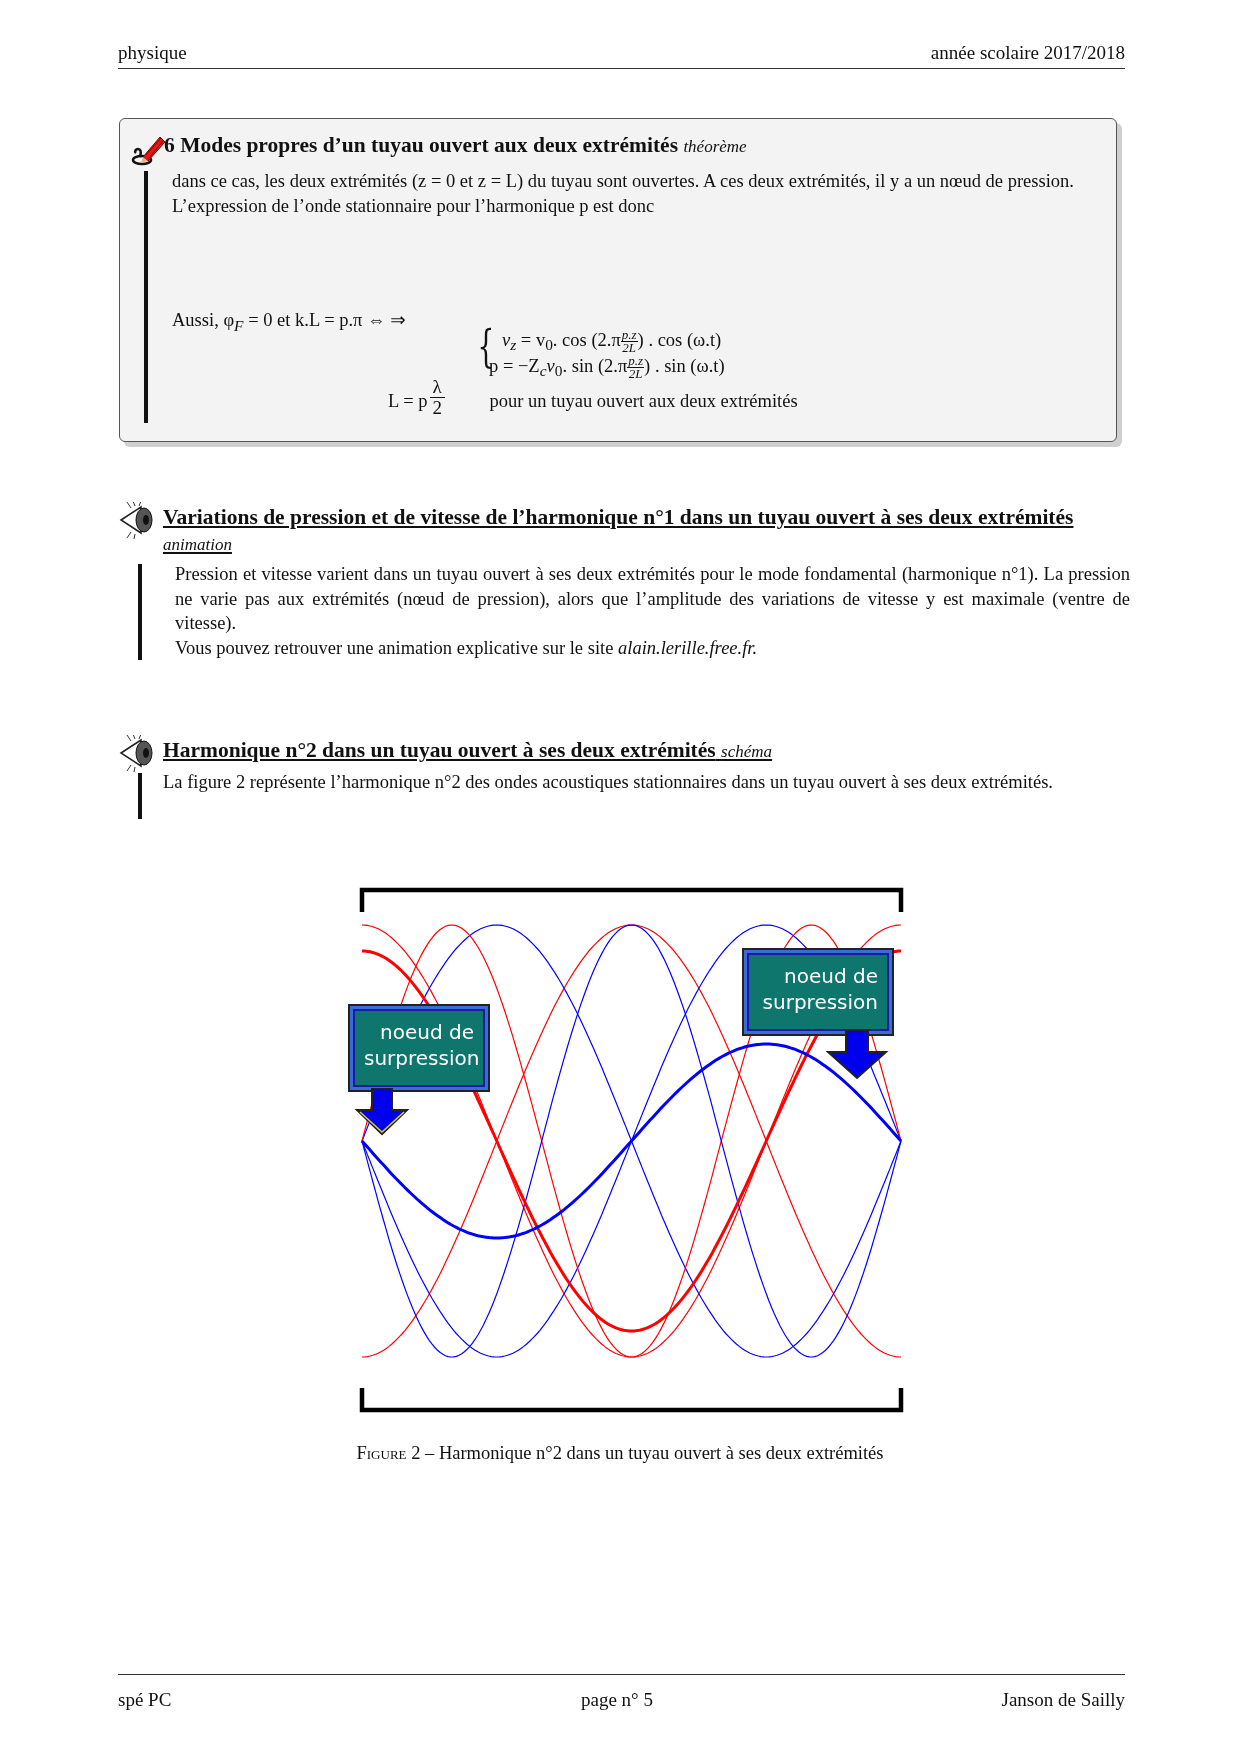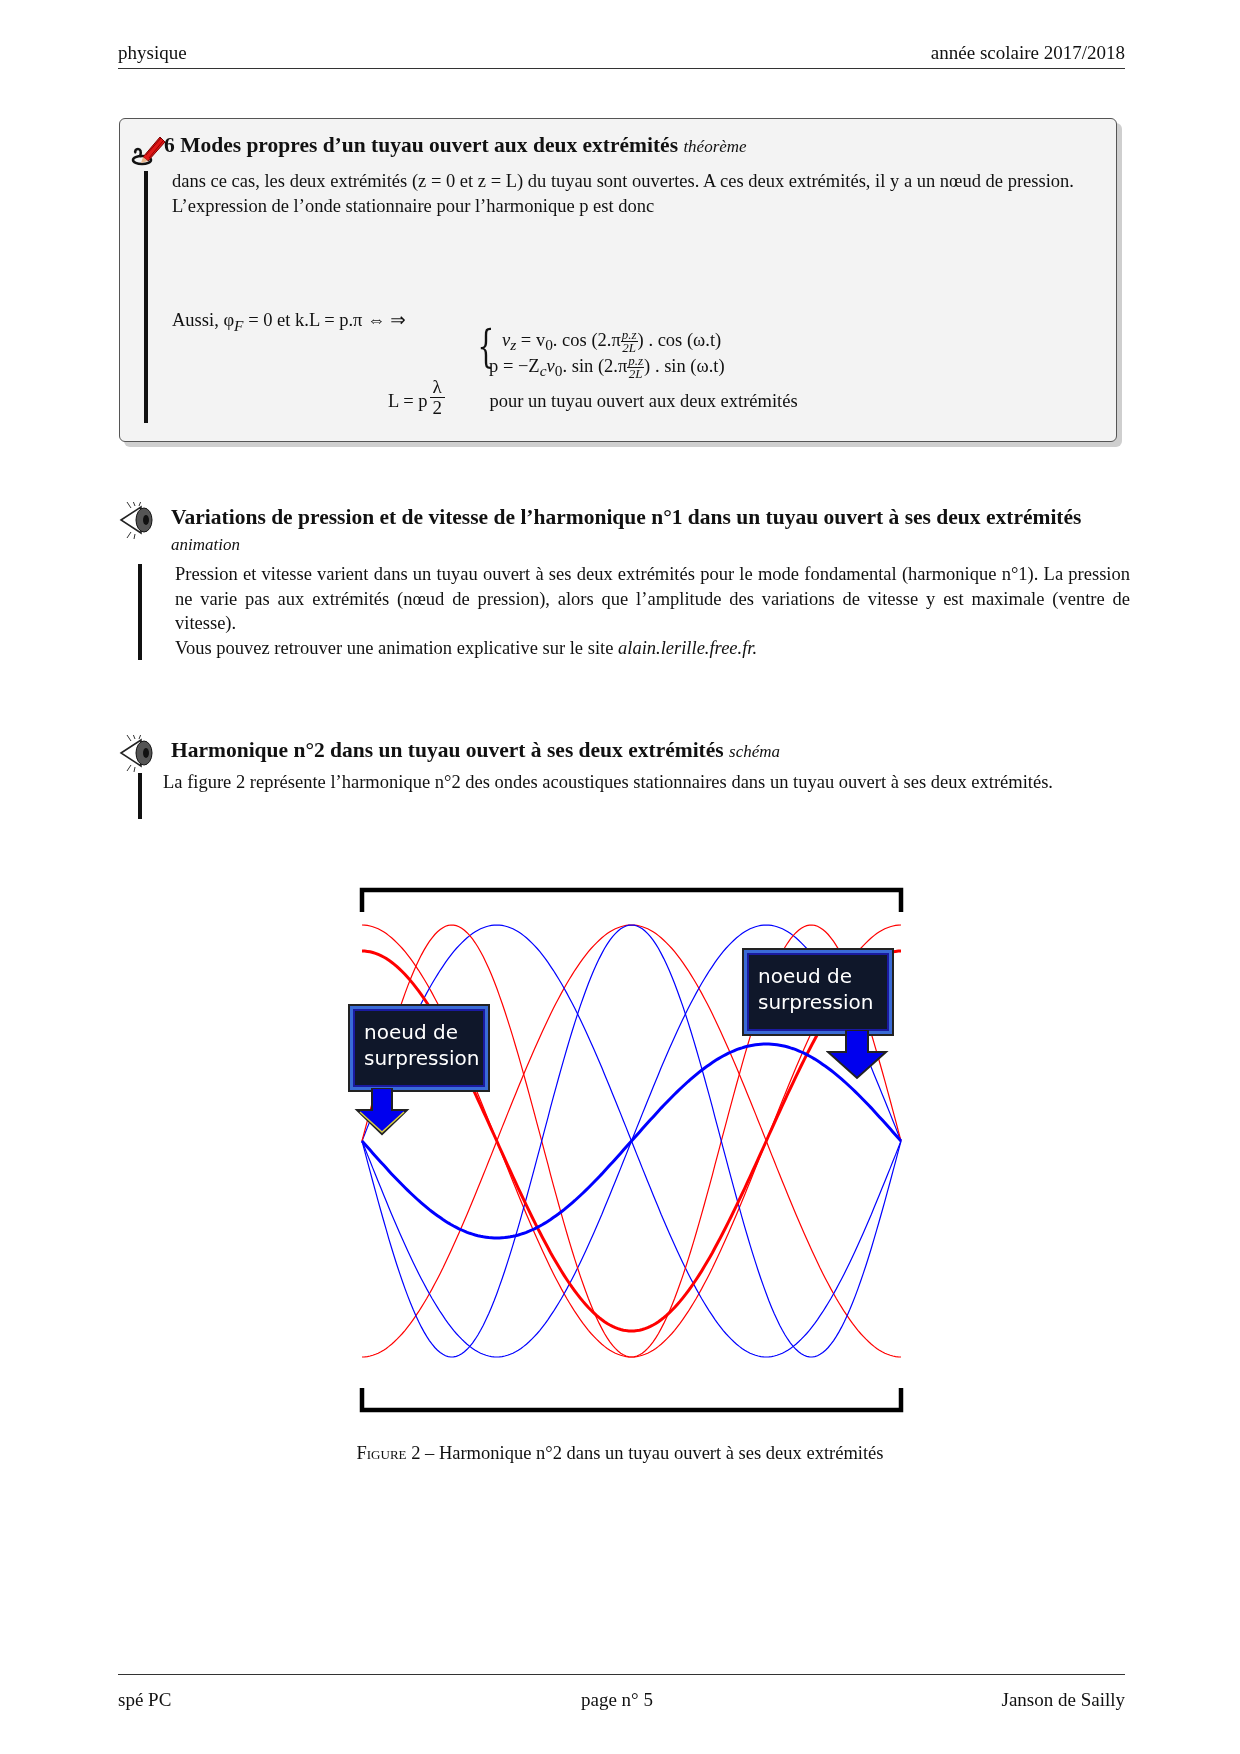--- a/index.html
+++ b/index.html
@@ -21,28 +21,28 @@
   .thm .body { position: absolute; left: 52px; top: 50px; width: 930px; font-size: 18.5px; line-height: 25px; font-family: "Liberation Serif", serif; }
   .eq { position: absolute; font-family: "Liberation Serif", serif; font-size: 18.5px; white-space: nowrap; }
   .brace { position: absolute; left: 352px; top: 206px; font-size: 44px; font-weight: 100; line-height: 44px; transform: scaleX(0.6); }
   .frac { display: inline-block; vertical-align: middle; text-align: center; font-size: 13px; line-height: 12px; }
   .frac span { display: block; }
   .frac .num { border-bottom: 1px solid #111; padding: 0 1px; font-style: italic; }
   .frac .den { font-style: italic; }
 
   .sec { position: absolute; left: 119px; width: 1000px; font-family: "Liberation Serif", serif; }
   .sec .icon { position: absolute; left: 0; top: 0; width: 44px; height: 38px; }
-  .sec .title { position: absolute; left: 52px; top: 2px; font-size: 21.5px; font-weight: bold; line-height: 26px; width: 950px; }
+  .sec .title { position: absolute; left: 44px; top: 2px; font-size: 21.5px; font-weight: bold; line-height: 26px; width: 950px; text-decoration: underline; }
   .sec .title i { font-weight: normal; font-size: 17px; }
   .sec .bar { position: absolute; left: 19px; width: 3.5px; background: #111; }
   .sec .body { position: absolute; left: 44px; width: 955px; font-size: 18.5px; line-height: 24.5px; text-align: justify; }
 
   .fig { position: absolute; left: 350px; top: 880px; width: 570px; height: 540px; }
   .callout { position: absolute; }
-  .callout .box { position: absolute; background: #0f172a; border: 2px solid #222; box-shadow: inset 0 0 0 3px #3a6bd6, inset 0 0 0 5px #1a1aa0; color: #fff; font-family: "DejaVu Sans", sans-serif; font-size: 20px; line-height: 26px; text-align: left; }
+  .callout .box { position: absolute; background: #0f766e; border: 2px solid #222; box-shadow: inset 0 0 0 3px #3a6bd6, inset 0 0 0 5px #1a1aa0; color: #fff; font-family: "DejaVu Sans", sans-serif; font-size: 20px; line-height: 26px; text-align: right; }
   .callout .txt { position: absolute; left: 14px; right: 14px; }
   .caption { position: absolute; left: 0; right: 0; top: 1443px; text-align: center; font-size: 18.5px; font-family: "Liberation Serif", serif; }
   .sc { font-variant: small-caps; }
 </style>
 </head>
 <body>
 
 <div class="hdr">
   <span class="l">physique</span>
   <span class="r">année scolaire 2017/2018</span>

